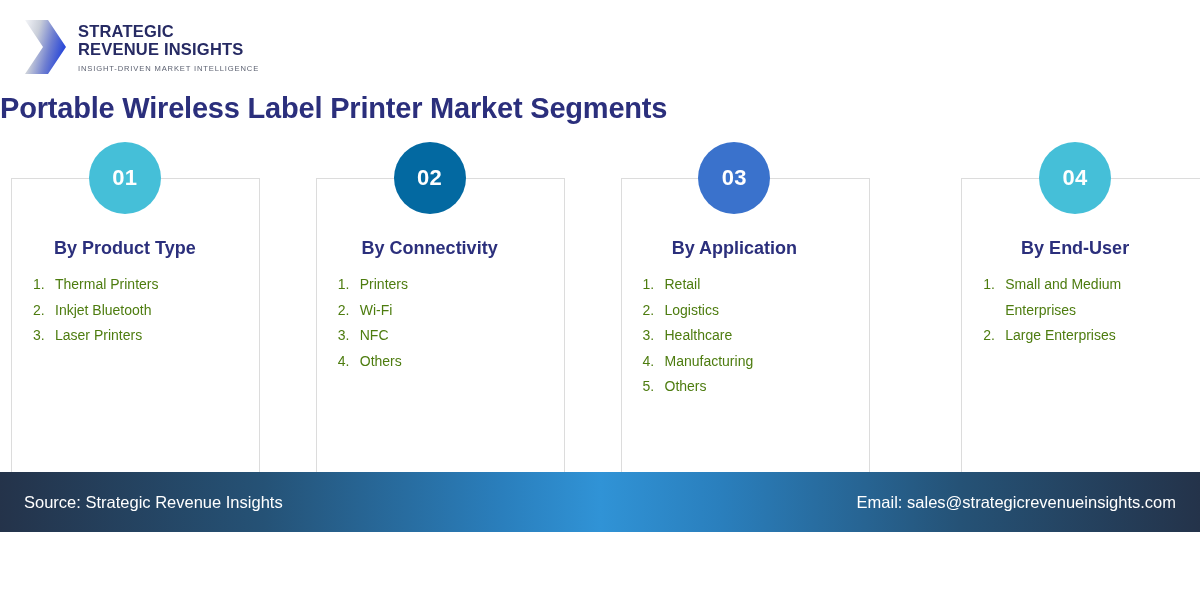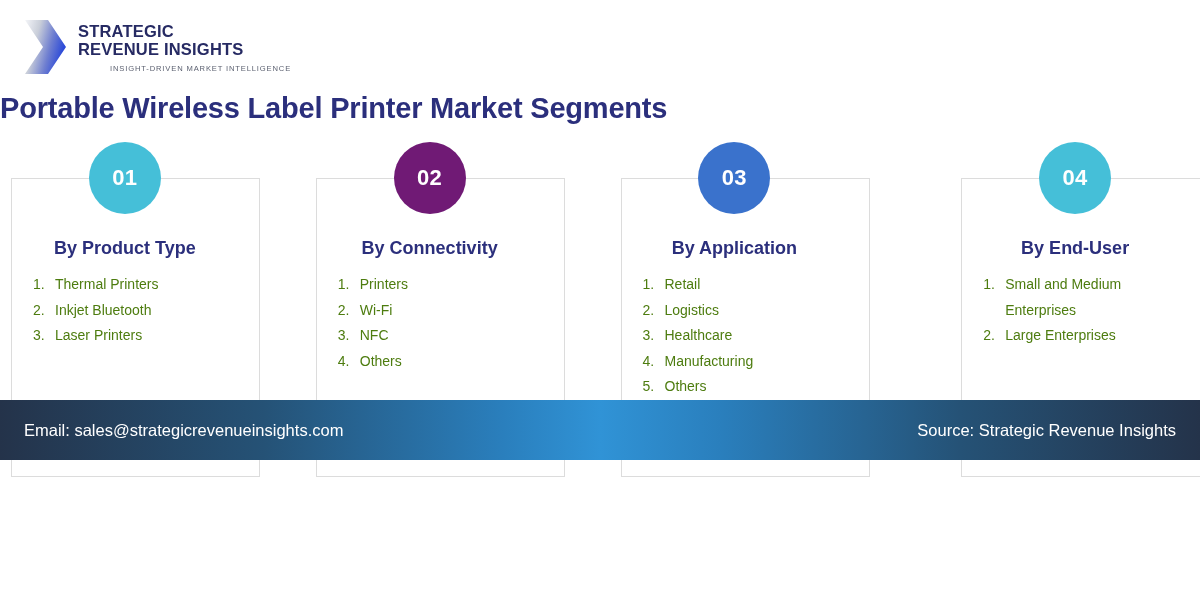--- a/index.html
+++ b/index.html
@@ -2,36 +2,35 @@
 <html><head>
 <meta charset="utf-8">
 <style>
   * { margin:0; padding:0; box-sizing:border-box; }
   html, body {
     width:1200px; height:600px;
     background:#ffffff;
     font-family:"Liberation Sans", sans-serif;
     overflow:hidden;
   }
-  .page { position:relative; width:1200px; height:460px; background:#fff; }
+  .page { position:relative; width:1200px; height:532px; background:#fff; }
 
   
   .logo-block { position:absolute; left:22px; top:18px; display:flex; align-items:center; gap:10px; }
   .logo-mark { width:46px; height:58px; flex:0 0 auto; }
   .logo-text { display:flex; flex-direction:column; justify-content:center; padding-top:2px; }
   .logo-line1, .logo-line2 {
     font-family:"Liberation Sans", sans-serif;
     font-weight:bold; font-size:16.5px; letter-spacing:0.2px;
     color:#262a63; line-height:1.08;
   }
   .logo-tagline {
     margin-top:6px;
     font-size:7.6px; letter-spacing:0.85px; font-weight:normal;
     color:#5b6070;
-    margin-left:32px;
   }
 
   
   .main-title {
     position:absolute; left:0; right:0; top:92px;
     text-align:left;
     font-size:29px; font-weight:bold; letter-spacing:-0.2px;
     color:#2b2f7c;
   }
 
@@ -109,21 +108,21 @@
       <div class="card-title">By Product Type</div>
       <ul class="card-list">
         <li><span class="li-num">1.</span><span>Thermal Printers</span></li>
         <li><span class="li-num">2.</span><span>Inkjet Bluetooth</span></li>
         <li><span class="li-num">3.</span><span>Laser Printers</span></li>
       </ul>
     </div>
 
     <div class="card-slot">
       <div class="card-box"></div>
-      <div class="card-badge" style="background: #701a75;">02</div>
+      <div class="card-badge" style="background: #0369a1;">02</div>
       <div class="card-title">By Connectivity</div>
       <ul class="card-list">
         <li><span class="li-num">1.</span><span>Printers</span></li>
         <li><span class="li-num">2.</span><span>Wi-Fi</span></li>
         <li><span class="li-num">3.</span><span>NFC</span></li>
         <li><span class="li-num">4.</span><span>Others</span></li>
       </ul>
     </div>
 
     <div class="card-slot">
@@ -145,17 +144,17 @@
       <div class="card-title">By End-User</div>
       <ul class="card-list">
         <li><span class="li-num">1.</span><span>Small and Medium Enterprises</span></li>
         <li><span class="li-num">2.</span><span>Large Enterprises</span></li>
       </ul>
     </div>
 
   </div>
 
   <div class="footer">
+    <span class="footer-text">Source: Strategic Revenue Insights</span>
     <span class="footer-text">Email: sales@strategicrevenueinsights.com</span>
-    <span class="footer-text">Source: Strategic Revenue Insights</span>
   </div>
 
 </div>
 
 </body></html>

